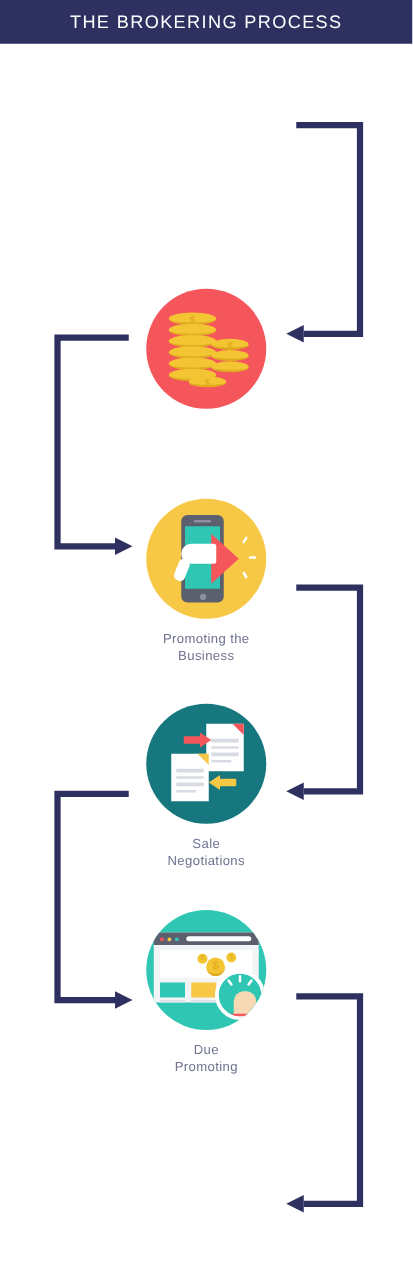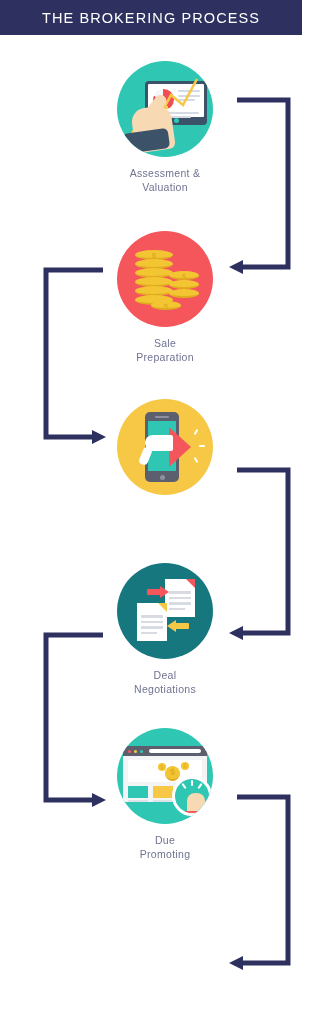--- a/index.html
+++ b/index.html
@@ -10,21 +10,21 @@
   body {
     width: 330px;
     height: 1024px;
     font-family: "Liberation Sans", sans-serif;
     position: relative;
     overflow: hidden;
   }
 
   
   .header {
-    width: 302px;
+    width: 330px;
     height: 35px;
     background: #2e3160;
     display: flex;
     align-items: center;
     justify-content: center;
     box-sizing: border-box;
   }
   .header-title {
     color: #ffffff;
     font-size: 14.5px;
@@ -302,47 +302,20 @@
       <path d="M103 600 L46 600 L46 765 L92 765" fill="none" stroke="#2e3160" stroke-width="5"></path>
       <path d="M92 758 L106 765 L92 772 Z" fill="#2e3160"></path>
     </g>
 
     <g>
       <path d="M237 762 L288 762 L288 928 L243 928" fill="none" stroke="#2e3160" stroke-width="5"></path>
       <path d="M243 921 L229 928 L243 935 Z" fill="#2e3160"></path>
     </g>
   </svg>
 
-  <div class="step" style="top:26px">
-    <div class="circle ic1">
-      <div class="tablet">
-        <div class="screen">
-          <div class="pie"></div>
-          <div class="lines">
-              <i></i>
-              <i></i>
-              <i></i>
-            </div>
-          <div class="botlines">
-              <i></i>
-              <i></i>
-            </div>
-        </div>
-        <div class="home"></div>
-      </div>
-      <svg width="96" height="96" style="position:absolute;left:0;top:0">
-        <polyline points="14,74 28,52 40,60 54,34 66,44 80,18" fill="none" stroke="#f7c846" stroke-width="2.6"></polyline>
-      </svg>
-      <div class="hand"></div>
-      <div class="finger"></div>
-      <div class="cuff"></div>
-    </div>
-    <div class="step-label">Assessment &amp;
-Valuation</div>
-  </div>
 
   <div class="step" style="top:196px">
     <div class="circle ic2">
       <div class="coinstack">
         <div class="coin" style="left:18px; top:19px">
             <span class="dollar">$</span>
           </div>
         <div class="coin" style="left:18px; top:28px"></div>
         <div class="coin" style="left:18px; top:37px"></div>
         <div class="coin" style="left:18px; top:46px"></div>
@@ -355,38 +328,38 @@
           </div>
         <div class="coin sm" style="left:52px; top:49px"></div>
         <div class="coin sm" style="left:52px; top:58px"></div>
       </div>
       <div class="coinstack">
         <div class="coin sm" style="left:34px; top:70px">
             <span class="dollar">$</span>
           </div>
       </div>
     </div>
-    <div class="step-label">Sale
-Preparation</div>
   </div>
 
   <div class="step" style="top:364px">
     <div class="circle ic3">
       <div class="phone">
         <div class="pspeak"></div>
         <div class="pscreen"></div>
         <div class="phome"></div>
       </div>
       <div class="cone"></div>
       <div class="horn"></div>
       <div class="handle"></div>
       <div class="wave" style="left:78px; top:30px; transform:rotate(30deg)"></div>
       <div class="wave" style="left:84px; top:44px; transform:rotate(90deg)"></div>
       <div class="wave" style="left:78px; top:58px; transform:rotate(-30deg)"></div>
     </div>
+    <div class="step-label">Promoting the
+Business</div>
   </div>
 
   <div class="step" style="top:528px">
     <div class="circle ic4">
       <div class="doc docA">
         <div class="fold"></div>
         <i style="margin-top:12px"></i>
           <i></i>
           <i></i>
           <i style="width:16px"></i>
@@ -400,21 +373,21 @@
       </div>
       <div class="arrowbar arrowR">
         <div class="bar"></div>
           <div class="head"></div>
       </div>
       <div class="arrowbar arrowL">
         <div class="bar"></div>
           <div class="head"></div>
       </div>
     </div>
-    <div class="step-label">Deal
+    <div class="step-label">Sale
 Negotiations</div>
   </div>
 
   <div class="step" style="top:693px">
     <div class="circle ic5">
       <div class="browser">
         <div class="bbar">
           <div class="dot" style="left:5px; background:#f5565c"></div>
           <div class="dot" style="left:11px; background:#f7c846"></div>
           <div class="dot" style="left:17px; background:#2fc7b4"></div>

